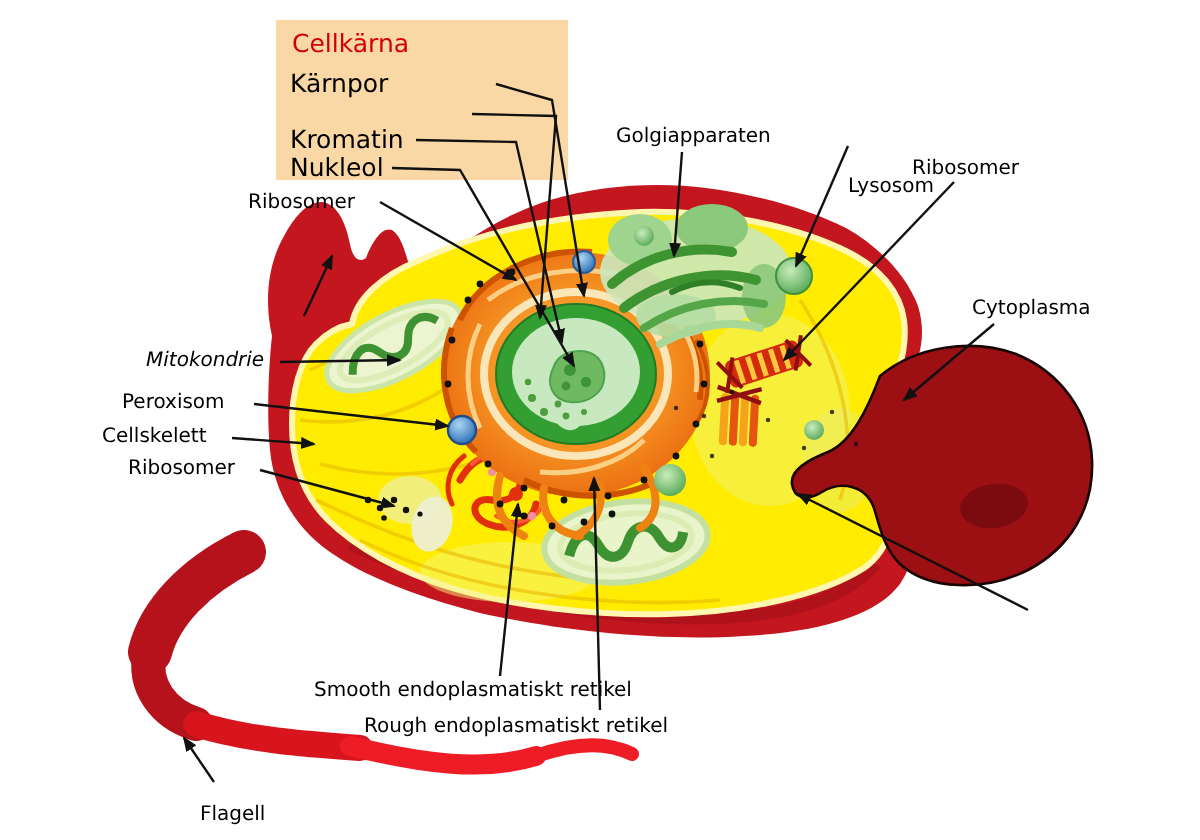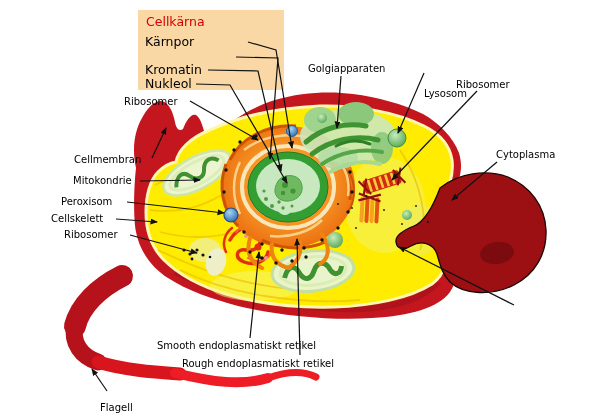--- a/index.html
+++ b/index.html
@@ -275,22 +275,21 @@
 
   <div class="legend-title">Cellkärna</div>
   <div class="legend-item" style="top:34px;">Kärnpor</div>
   <div class="legend-item" style="top:62px;">Kromatin</div>
   <div class="legend-item" style="top:76px;">Nukleol</div>
 
   <div class="label" style="left:124px;top:95px;">Ribosomer</div>
   <div class="label" style="left:308px;top:62px;">Golgiapparaten</div>
   <div class="label" style="left:424px;top:59px;margin-top:28px;">Lysosom</div>
   <div class="label" style="left:456px;top:78px;">Ribosomer</div>
-  <div class="label" style="left:74px;top:153px;">Cellmembran</div>
-  <div class="label" style="left:73px;top:174px;">Mitokondrie</div>
+  <div class="label" style="left:73px;top:174px;font-style:italic;">Mitokondrie</div>
   <div class="label" style="left:61px;top:195px;">Peroxisom</div>
   <div class="label" style="left:51px;top:212px;">Cellskelett</div>
   <div class="label" style="left:64px;top:228px;">Ribosomer</div>
-  <div class="label" style="left:486px;top:148px;margin-left:10px;">Cytoplasma</div>
+  <div class="label" style="left:486px;top:148px;">Cytoplasma</div>
   <div class="label" style="left:182px;top:357px;">Rough endoplasmatiskt retikel</div>
   <div class="label" style="left:157px;top:339px;">Smooth endoplasmatiskt retikel</div>
   <div class="label" style="left:100px;top:401px;">Flagell</div>
 </div>
 
 </body></html>

